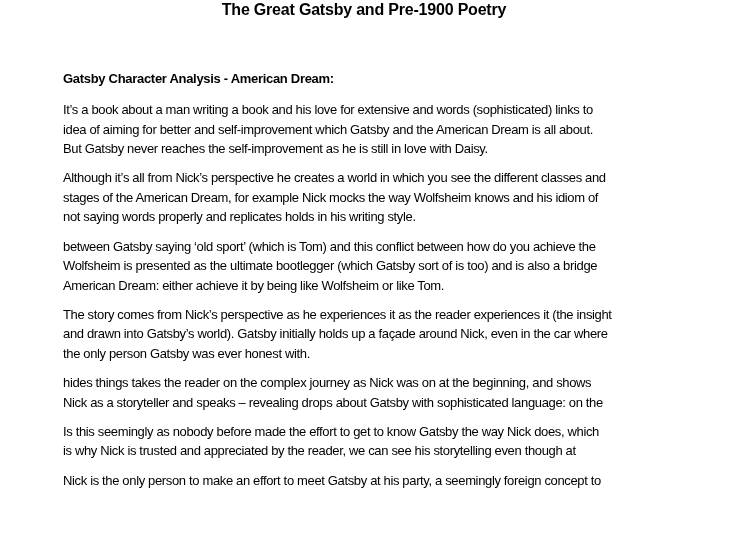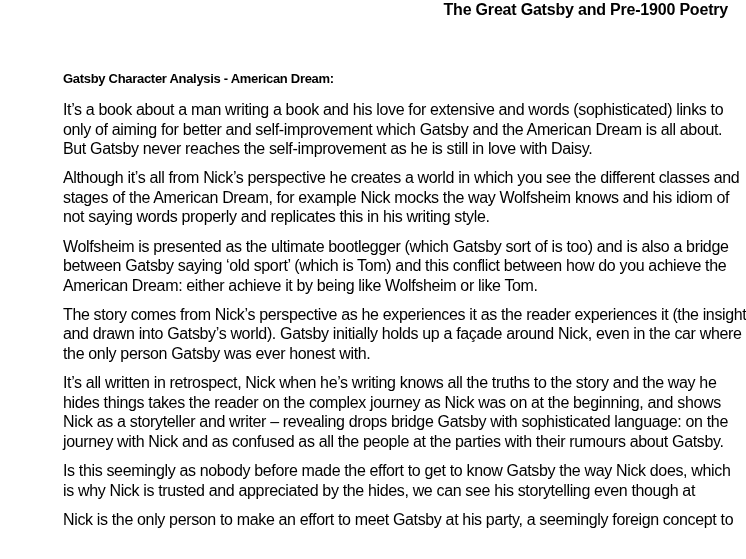--- a/index.html
+++ b/index.html
@@ -1,59 +1,57 @@
 <!DOCTYPE html>
 <html><head>
 <meta charset="utf-8">
 <style>
   html, body { margin: 0; padding: 0; background: #ffffff; }
   body { width: 746px; height: 559px; overflow: hidden; position: relative;
          font-family: "Liberation Sans", "DejaVu Sans", sans-serif; color: #000; }
-  .title { position: absolute; top: 0px; left: 0; width: 728px; text-align: right;
+  .title { position: absolute; top: 0px; left: 0; width: 728px; text-align: center;
            font-weight: bold; font-size: 16px; line-height: 20px; letter-spacing: -0.2px; }
   .heading { position: absolute; top: 70px; left: 63px; font-weight: bold; font-size: 13px;
              line-height: 17px; letter-spacing: -0.3px; text-align: right; }
   .content { position: absolute; top: 100px; left: 63px; width: 610px; }
-  .para { margin: 0 0 9.5px 0; font-size: 16px; line-height: 19.6px; letter-spacing: -0.35px; }
+  .para { margin: 0 0 9.5px 0; font-size: 13px; line-height: 19.6px; letter-spacing: -0.35px; }
   .line { display: block; white-space: nowrap; }
 </style>
 </head>
 <body>
 
 <div>
   <div class="title">The Great Gatsby and Pre-1900 Poetry</div>
   <div class="heading">Gatsby Character Analysis - American Dream:</div>
   <div class="content">
     <p class="para">
       <span class="line">It’s a book about a man writing a book and his love for extensive and words (sophisticated) links to</span>
-      <span class="line">only of aiming for better and self-improvement which Gatsby and the American Dream is all about.</span>
+      <span class="line">idea of aiming for better and self-improvement which Gatsby and the American Dream is all about.</span>
       <span class="line">But Gatsby never reaches the self-improvement as he is still in love with Daisy.</span>
     </p>
     <p class="para">
       <span class="line">Although it’s all from Nick’s perspective he creates a world in which you see the different classes and</span>
       <span class="line">stages of the American Dream, for example Nick mocks the way Wolfsheim knows and his idiom of</span>
-      <span class="line">not saying words properly and replicates this in his writing style.</span>
+      <span class="line">not saying words properly and replicates holds in his writing style.</span>
     </p>
     <p class="para">
+      <span class="line">between Gatsby saying ‘old sport’ (which is Tom) and this conflict between how do you achieve the</span>
       <span class="line">Wolfsheim is presented as the ultimate bootlegger (which Gatsby sort of is too) and is also a bridge</span>
-      <span class="line">between Gatsby saying ‘old sport’ (which is Tom) and this conflict between how do you achieve the</span>
       <span class="line">American Dream: either achieve it by being like Wolfsheim or like Tom.</span>
     </p>
     <p class="para">
       <span class="line">The story comes from Nick’s perspective as he experiences it as the reader experiences it (the insight</span>
       <span class="line">and drawn into Gatsby’s world). Gatsby initially holds up a façade around Nick, even in the car where</span>
       <span class="line">the only person Gatsby was ever honest with.</span>
     </p>
     <p class="para">
-      <span class="line">It’s all written in retrospect, Nick when he’s writing knows all the truths to the story and the way he</span>
       <span class="line">hides things takes the reader on the complex journey as Nick was on at the beginning, and shows</span>
-      <span class="line">Nick as a storyteller and writer – revealing drops bridge Gatsby with sophisticated language: on the</span>
-      <span class="line">journey with Nick and as confused as all the people at the parties with their rumours about Gatsby.</span>
+      <span class="line">Nick as a storyteller and speaks – revealing drops about Gatsby with sophisticated language: on the</span>
     </p>
     <p class="para">
       <span class="line">Is this seemingly as nobody before made the effort to get to know Gatsby the way Nick does, which</span>
-      <span class="line">is why Nick is trusted and appreciated by the hides, we can see his storytelling even though at</span>
+      <span class="line">is why Nick is trusted and appreciated by the reader, we can see his storytelling even though at</span>
     </p>
     <p class="para">
       <span class="line">Nick is the only person to make an effort to meet Gatsby at his party, a seemingly foreign concept to</span>
     </p>
   </div>
 </div>
 
 </body></html>

